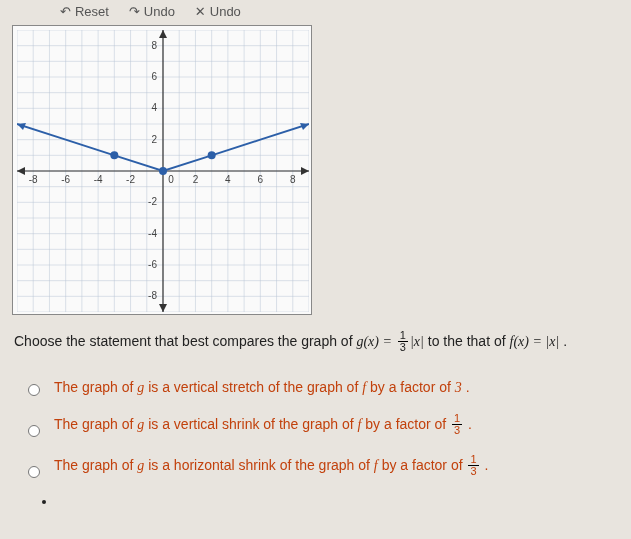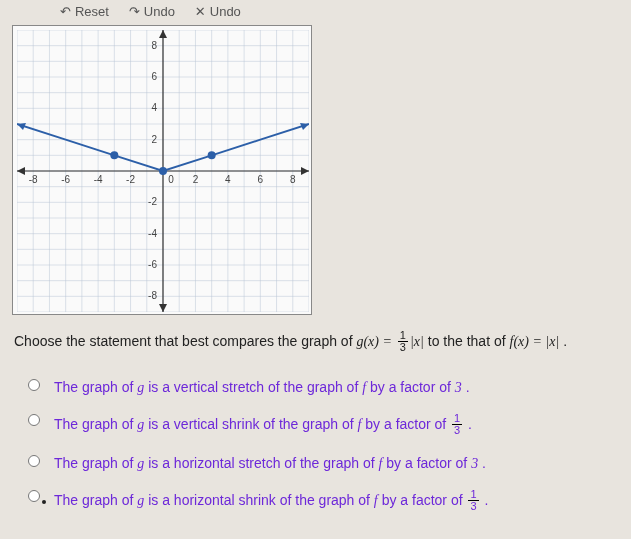--- a/index.html
+++ b/index.html
@@ -42,25 +42,25 @@
       padding: 14px 6px 8px 14px;
       font-size: 14px;
       color: #222;
       line-height: 1.5;
     }
     .options {
       padding: 8px 28px;
     }
     .option {
       display: flex;
-      align-items: flex-start;
+      align-items: flex-end;
       gap: 14px;
       padding: 9px 0;
       font-size: 14px;
-      color: #6d28d9;
+      color: #c2410c;
     }
     .radio {
       width: 12px;
       height: 12px;
       border: 1.5px solid #777;
       border-radius: 50%;
       background: #fff;
       flex-shrink: 0;
       cursor: pointer;
     }
@@ -203,23 +203,19 @@
     </div>
     <div class="option">
       <span class="radio"></span>
       <span>The graph of <span class="ital">g</span> is a vertical shrink of the graph of <span class="ital">f</span> by a factor of <span class="frac">
           <span class="num">1</span>
           <span class="den">3</span>
         </span> .</span>
     </div>
     <div class="option">
       <span class="radio"></span>
-      <span>The graph of <span class="ital">g</span> is a horizontal stretch of the graph of <span class="ital">f</span> by a factor of <span class="ital">3</span> .</span>
-    </div>
-    <div class="option">
-      <span class="radio"></span>
       <span>The graph of <span class="ital">g</span> is a horizontal shrink of the graph of <span class="ital">f</span> by a factor of <span class="frac">
           <span class="num">1</span>
           <span class="den">3</span>
         </span> .</span>
     </div>
   </div>
 <div class="dot-extra"></div>
 
 </body></html>

